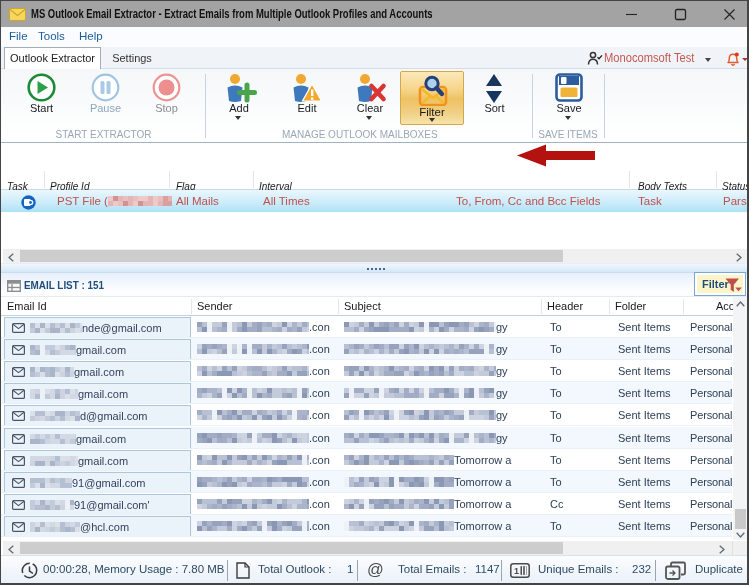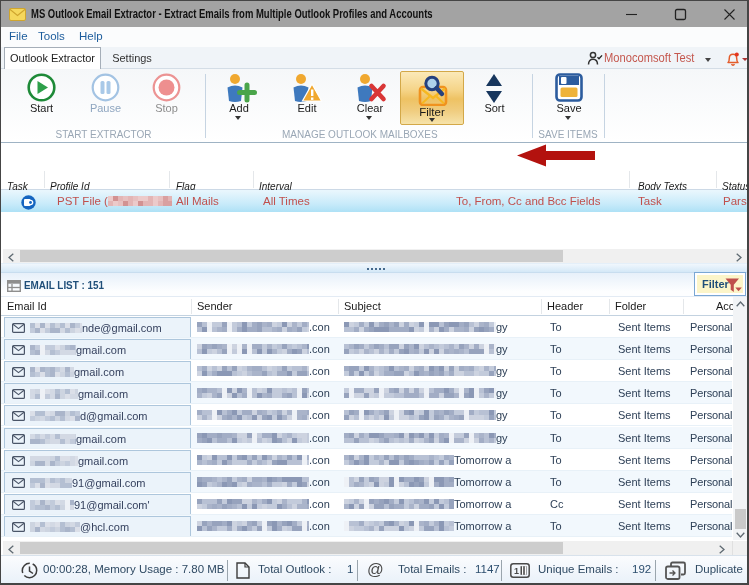--- a/index.html
+++ b/index.html
@@ -1723,21 +1723,21 @@
     <div class="abs st txt" style="left:474px;color:#2c4e6e">1147</div>
     <div class="ssep" style="left:500px"></div>
     <svg class="abs" style="left:509px;top:7px" width="20" height="15" viewBox="0 0 20 15">
       <rect x="0.8" y="0.8" width="18.4" height="13.4" rx="2.5" fill="none" stroke="#4a4a4a" stroke-width="1.5"></rect>
       <text x="4" y="11" font-size="9" font-weight="700" fill="#4a4a4a" font-family="Liberation Sans">1</text>
       <rect x="10.5" y="3.2" width="6" height="8.6" fill="#4a4a4a"></rect>
       <rect x="12" y="3.2" width="1.2" height="8.6" fill="#fff"></rect>
       <rect x="14.8" y="3.2" width="1.2" height="8.6" fill="#fff"></rect>
     </svg>
     <div class="abs st txt" style="left:537px">Unique Emails :</div>
-    <div class="abs st txt" style="left:631px;color:#2c4e6e">192</div>
+    <div class="abs st txt" style="left:631px;color:#2c4e6e">232</div>
     <div class="ssep" style="left:654px"></div>
     <svg class="abs" style="left:663px;top:5px" width="23" height="20" viewBox="0 0 23 20">
       <path d="M7 5 L7 3 Q7 1.5 8.5 1.5 L19.5 1.5 Q21 1.5 21 3 L21 12 Q21 13.5 19.5 13.5 L17 13.5" fill="none" stroke="#555" stroke-width="1.8"></path>
       <rect x="2" y="5.5" width="13.5" height="12.5" rx="1.8" fill="none" stroke="#555" stroke-width="1.8"></rect>
       <path d="M5.5 12 L10.5 12 M8.5 9.5 L11 12 L8.5 14.5" fill="none" stroke="#555" stroke-width="1.3"></path>
     </svg>
     <div class="abs st txt" style="left:694px">Duplicate Emails</div>
   </div>
 
 

